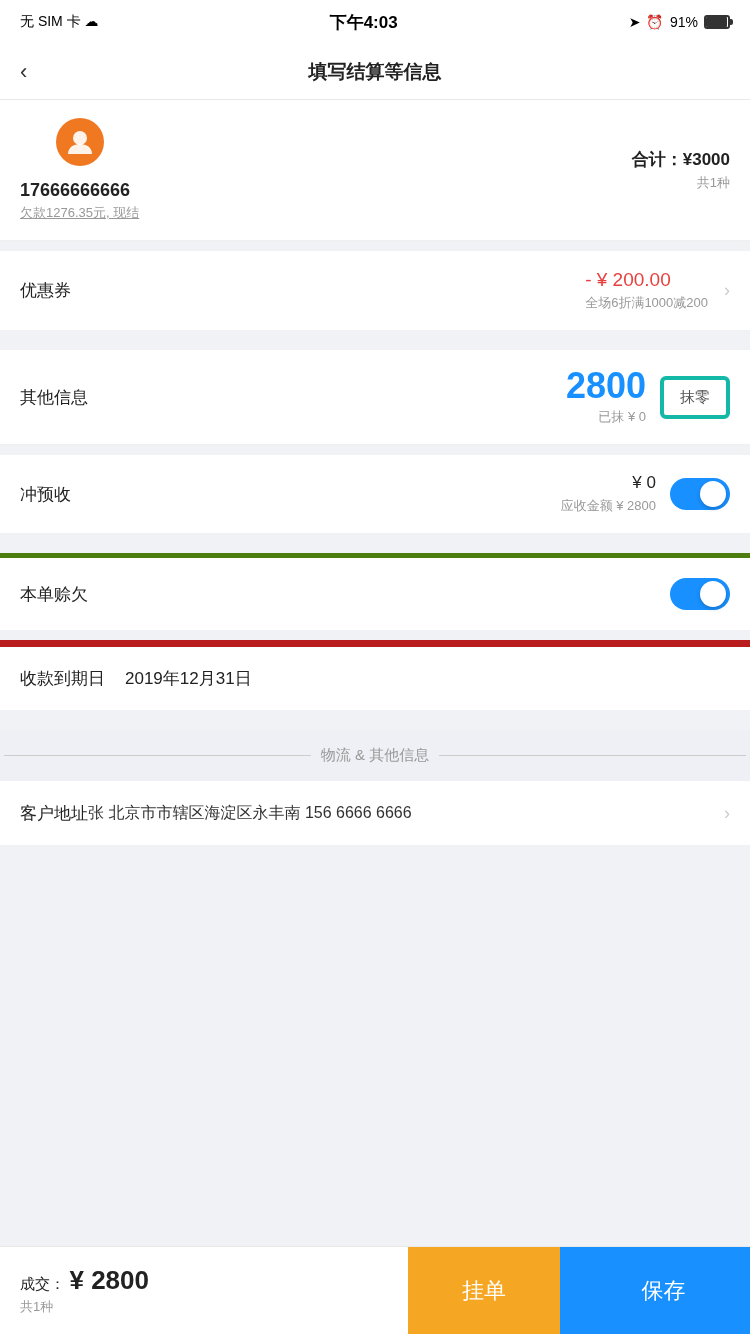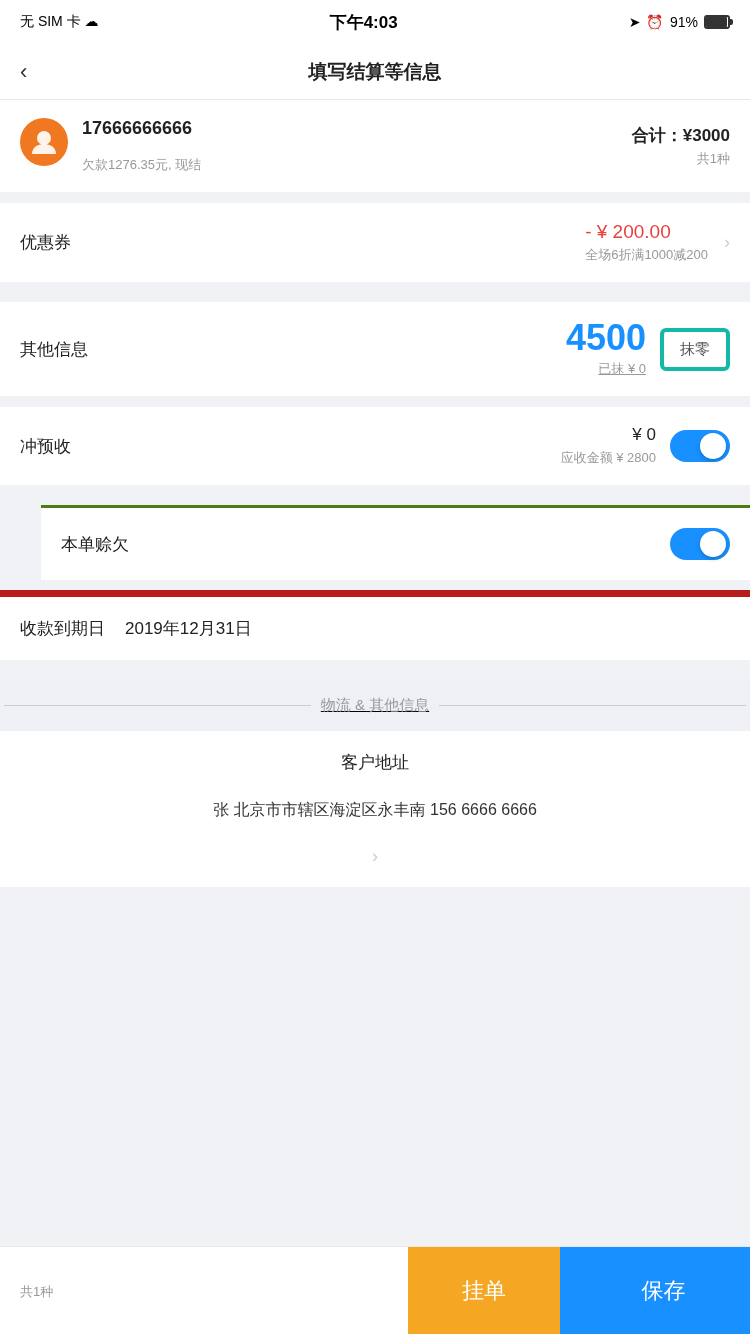--- a/index.html
+++ b/index.html
@@ -66,30 +66,30 @@
 
     
     .user-info-row {
       background: #fff;
       padding: 18px 20px;
       display: flex;
       align-items: center;
       justify-content: space-between;
       border-bottom: 1px solid #f0f0f0;
     }
-    .user-left { display: flex; align-items: flex-start; gap: 14px; }
+    .user-left { display: flex; align-items: center; gap: 14px; flex-direction: column; }
     .avatar {
       width: 48px; height: 48px;
       border-radius: 50%;
       background: #f07820;
       display: flex; align-items: center; justify-content: center;
     }
     .avatar svg { width: 32px; height: 32px; }
     .user-name { font-size: 18px; font-weight: 600; color: #222; }
-    .user-debt { font-size: 13px; color: #999; margin-top: 17px; }
+    .user-debt { font-size: 13px; color: #999; margin-top: 3px; text-decoration: underline; }
     .user-right { text-align: right; }
     .total-amount { font-size: 17px; font-weight: 600; color: #222; }
     .total-count { font-size: 13px; color: #999; margin-top: 3px; }
 
     
     .coupon-row {
       background: #fff;
       padding: 18px 20px;
       display: flex;
       align-items: center;
@@ -112,21 +112,21 @@
       background: #fff;
       padding: 18px 20px;
       display: flex;
       align-items: center;
       justify-content: space-between;
       border-bottom: 1px solid #f0f0f0;
     }
     .deal-label { font-size: 17px; color: #222; }
     .deal-right { display: flex; align-items: center; gap: 14px; }
     .deal-amount { font-size: 36px; font-weight: 600; color: #1890ff; line-height: 1; }
-    .deal-sub { font-size: 13px; color: #999; margin-top: 4px; text-align: right; text-decoration: underline; }
+    .deal-sub { font-size: 13px; color: #999; margin-top: 4px; text-align: right; }
     .round-zero-btn {
       border: 4px solid #14b8a6;
       border-radius: 6px;
       padding: 8px 16px;
       font-size: 15px;
       color: #555;
       background: #fff;
       cursor: pointer;
       white-space: nowrap;
     }
@@ -166,22 +166,21 @@
       box-shadow: 0 2px 4px rgba(0,0,0,0.2);
     }
 
     
     .deferred-row {
       background: #fff;
       padding: 20px 20px;
       display: flex;
       align-items: center;
       justify-content: space-between;
-      border-top: 3px solid #4d7c0f;
-      margin-left: 41px;
+      border-top: 5px solid #4d7c0f;
     }
     .deferred-label { font-size: 17px; color: #222; }
 
     
     .due-date-row {
       background: #fff;
       padding: 20px 20px;
       display: flex;
       align-items: center;
       gap: 20px;
@@ -192,38 +191,36 @@
 
     
     .logistics-header {
       background: #eef0f5;
       padding: 16px 4px;
       text-align: center;
       display: flex;
       align-items: center;
       justify-content: center;
       gap: 10px;
-      text-decoration: underline;
     }
     .logistics-line {
       flex: 1;
       height: 1px;
       background: #ccc;
     }
     .logistics-title { font-size: 15px; color: #999; white-space: nowrap; }
 
     
     .address-row {
       background: #fff;
       padding: 20px 20px;
       display: flex;
       align-items: center;
       justify-content: space-between;
-      gap: 24px;
-      flex-direction: column;
+      gap: 0;
     }
     .address-label { font-size: 17px; color: #222; flex-shrink: 0; }
     .address-value { font-size: 16px; color: #333; flex: 1; line-height: 1.5; }
     .address-chevron { color: #ccc; font-size: 18px; flex-shrink: 0; }
 
     
     .gray-area {
       background: #f0f2f5;
       height: 180px;
     }
@@ -324,21 +321,21 @@
       <span class="chevron-icon">›</span>
     </div>
   </div>
 
   <div class="section-divider"></div>
 
   <div class="card deal-row">
     <span class="deal-label">其他信息</span>
     <div class="deal-right">
       <div>
-        <div class="deal-amount">4500</div>
+        <div class="deal-amount">2800</div>
         <div class="deal-sub">已抹  ¥ 0</div>
       </div>
       <button class="round-zero-btn">抹零</button>
     </div>
   </div>
 
   <div class="card prepay-row">
     <span class="prepay-label">冲预收</span>
     <div class="prepay-right">
       <div class="prepay-info">
@@ -378,20 +375,24 @@
     <span class="address-value">张 北京市市辖区海淀区永丰南 156 6666 6666</span>
     <span class="address-chevron">›</span>
   </div>
 
   <div class="gray-area"></div>
 
 </div>
 
 <div class="bottom-bar">
   <div class="bottom-summary">
+    <div>
+      <span class="bottom-deal-label">成交：</span>
+      <span class="bottom-deal-amount">¥ 2800</span>
+    </div>
     <div class="bottom-count">共1种</div>
   </div>
   <div class="btn-hang">
     <span>挂单</span>
   </div>
   <div class="btn-save">
     <span>保存</span>
   </div>
 </div>
 

